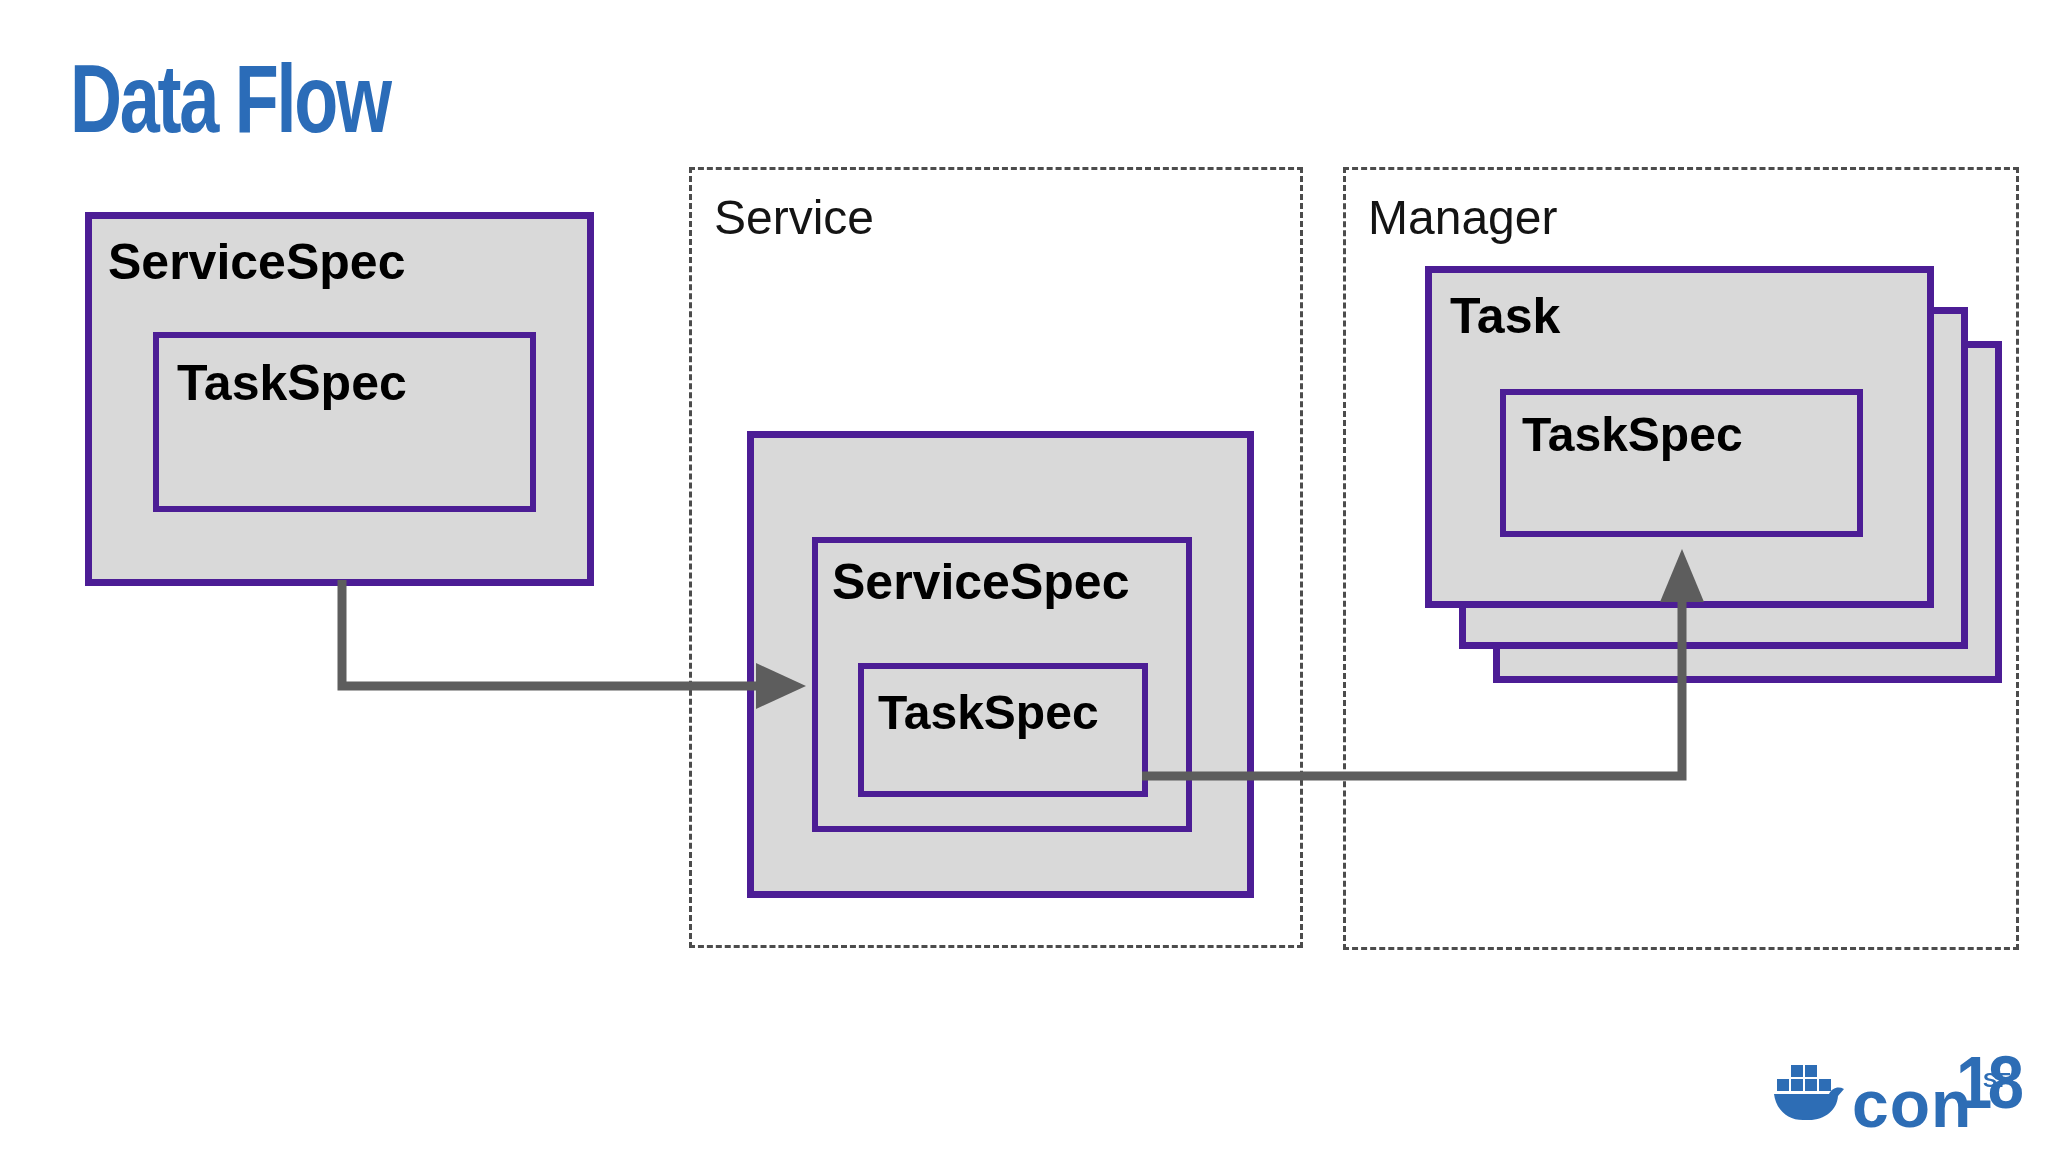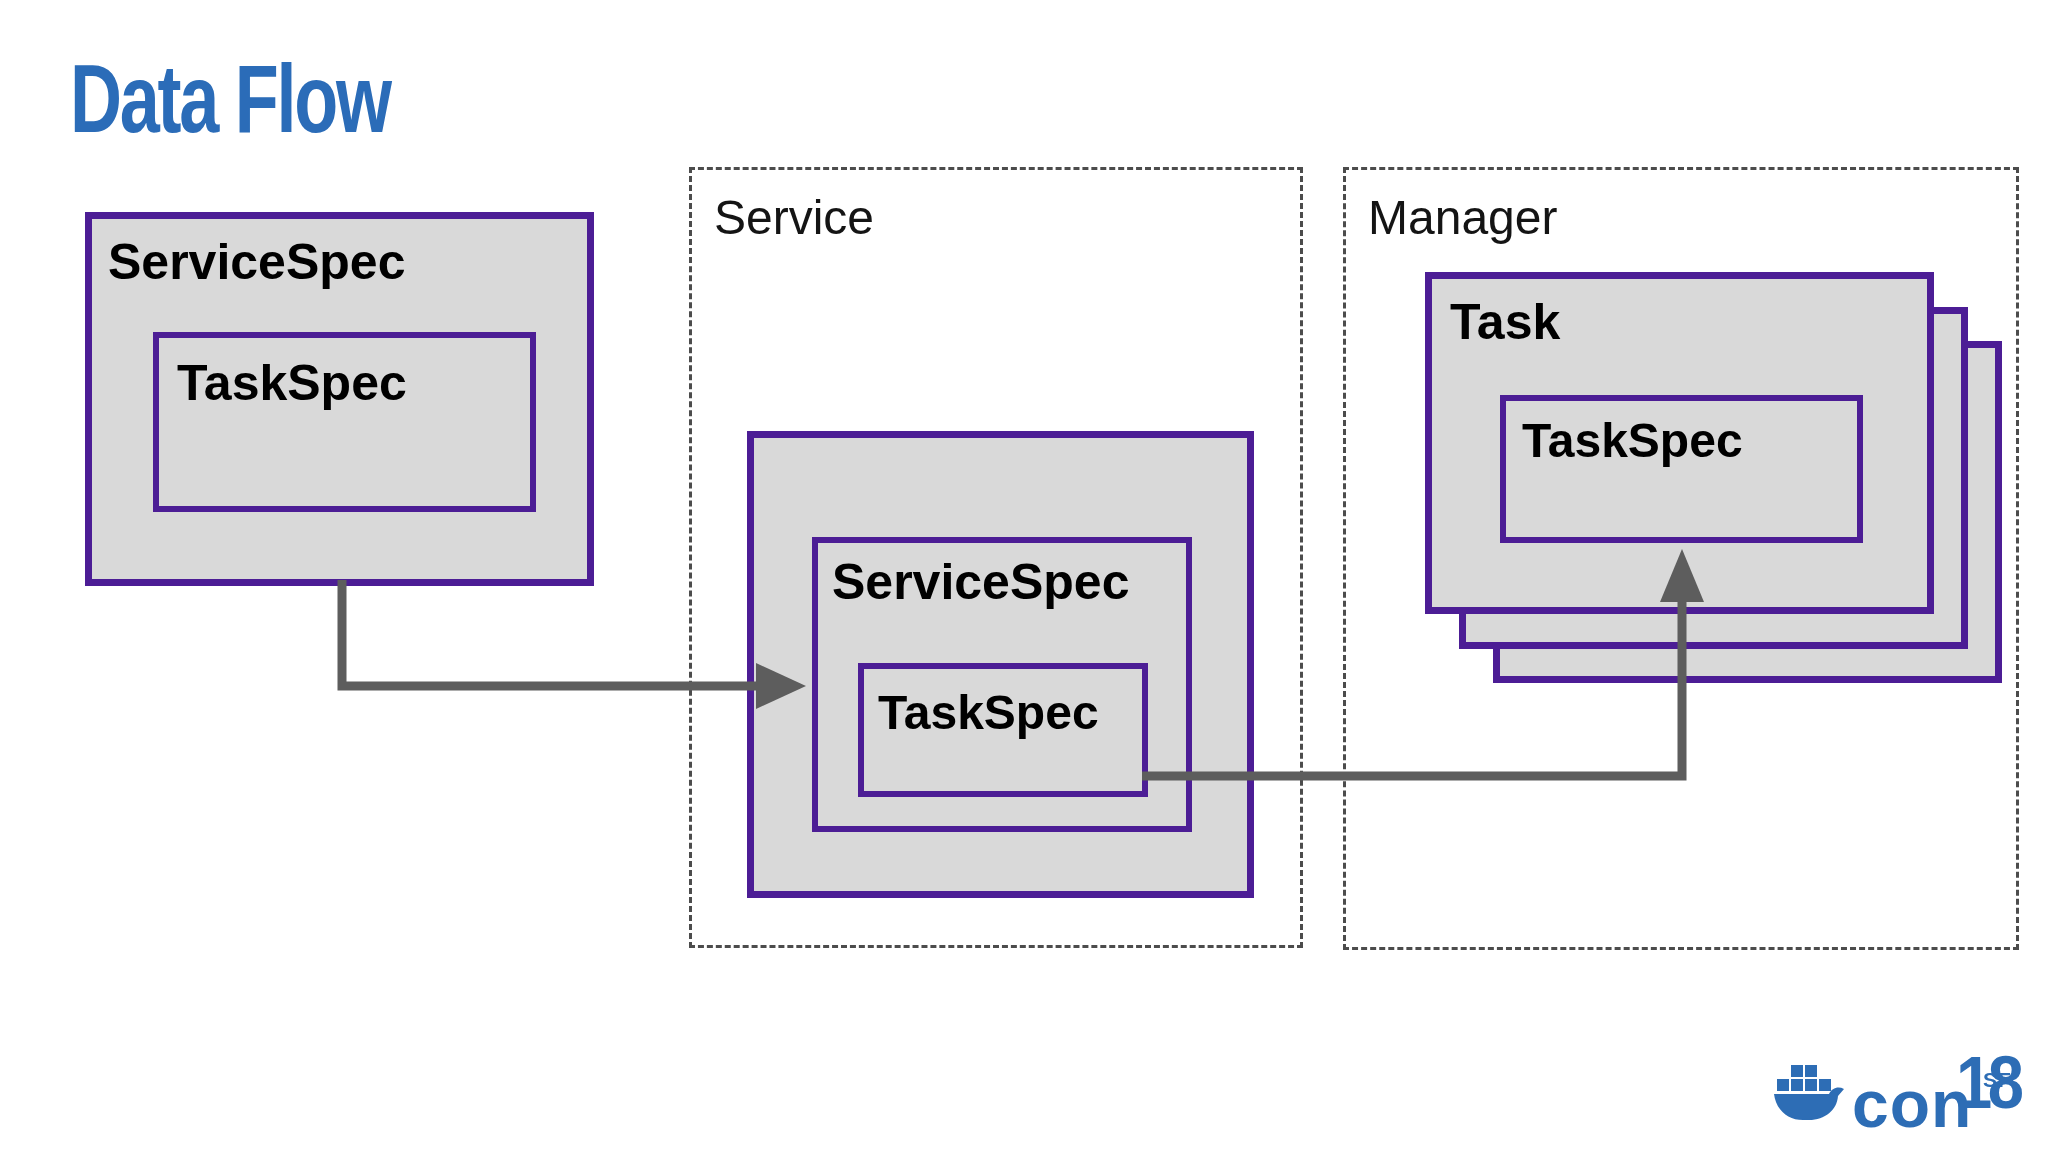--- a/index.html
+++ b/index.html
@@ -117,21 +117,21 @@
         </div>
       </div>
     </div>
   </div>
 
   <div class="dashed" style="left:1343px;top:167px;width:676px;height:783px;">
     <div class="zone-label">Manager</div>
 
     <div class="box" style="left:147px;top:171px;width:509px;height:342px;"></div>
     <div class="box" style="left:113px;top:137px;width:509px;height:342px;"></div>
-    <div class="box" style="left:79px;top:102px;width:509px;height:342px;">
+    <div class="box" style="left:79px;top:96px;width:509px;height:342px;">
       <div class="box-label" style="margin:16px 0 0 18px;">Task</div>
       <div class="box inner" style="left:68px;top:116px;width:363px;height:148px;">
         <div class="box-label" style="margin:14px 0 0 16px;font-size:48px;">TaskSpec</div>
       </div>
     </div>
   </div>
 
   <svg class="connectors" width="2048" height="1152" viewBox="0 0 2048 1152">
     <path d="M342 580 L342 686 L758 686"></path>
     <polygon points="756,663 756,709 806,686"></polygon>

